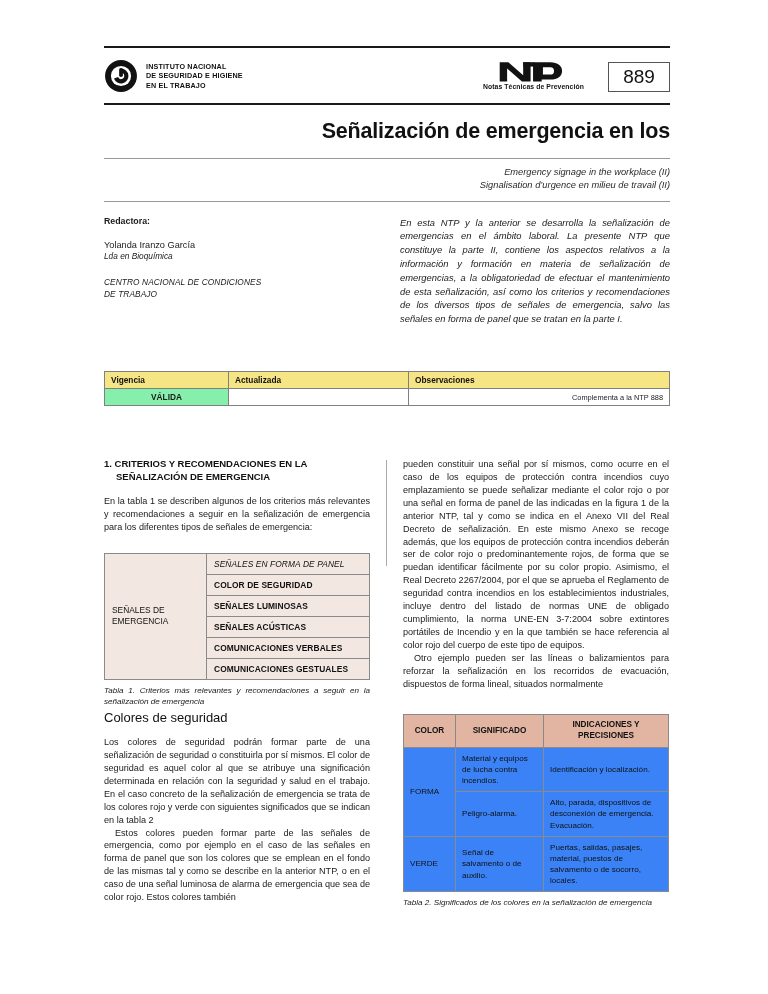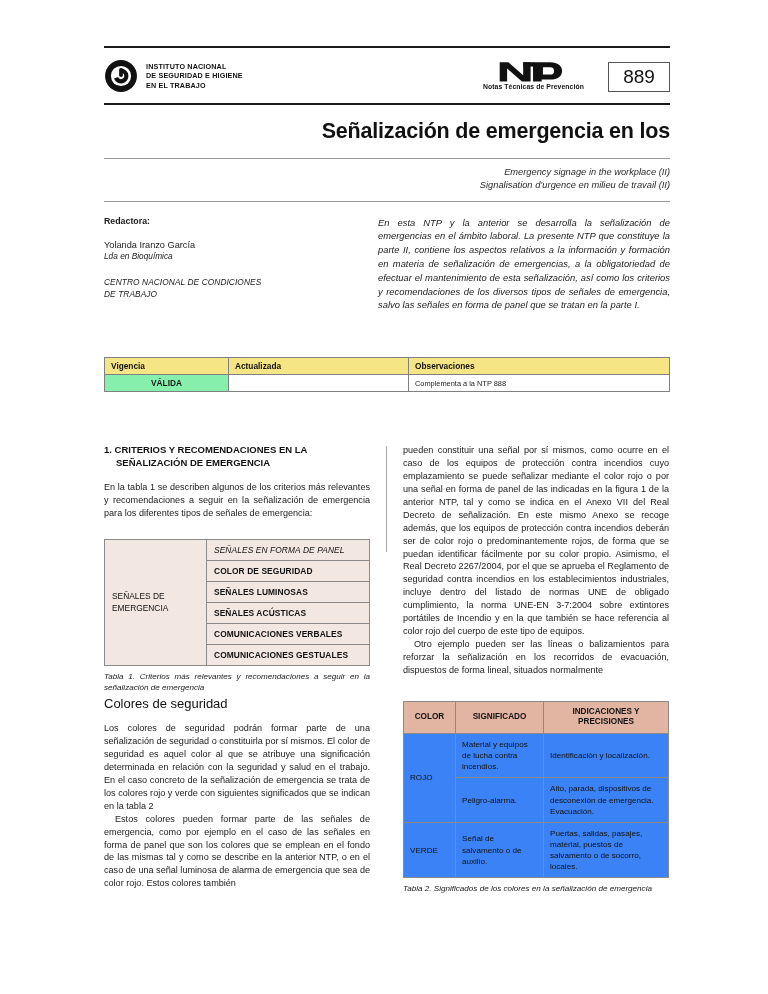--- a/index.html
+++ b/index.html
@@ -88,21 +88,21 @@
     font-size: 9.3px;
     line-height: 1.42;
     color: #2b2b2b;
     padding: 7px 0 8px;
   }
   .rule-thin-dark { border-top: 1px solid #999; }
 
   
   .author-row {
     display: flex;
-    gap: 16px;
+    gap: 38px;
     padding-top: 14px;
   }
   .author-col { width: 258px; flex: none; font-size: 8.6px; color: #1a1a1a; }
   .author-role { font-weight: bold; font-size: 8.8px; margin-bottom: 13px; }
   .author-name { font-size: 9.2px; line-height: 1.35; }
   .author-degree { font-style: italic; font-size: 8.3px; line-height: 1.4; }
   .author-org {
     font-style: italic;
     font-size: 8.3px;
     line-height: 1.45;
@@ -142,21 +142,21 @@
   .validity td.valid-cell {
     background: #86efac;
     text-align: center;
     font-size: 8.3px;
     font-weight: bold;
   }
   .validity td.blank-cell { background: #fff; }
   .validity td.obs-cell {
     background: #fff;
     font-size: 7.4px;
-    text-align: left;
+    text-align: right;
     color: #222;
   }
 
   
   .body-cols {
     display: flex;
     gap: 33px;
     margin-top: 52px;
   }
   .col { width: 266px; flex: none; }
@@ -370,21 +370,21 @@
       <p class="body-text">Otro ejemplo pueden ser las líneas o balizamientos para reforzar la señalización en los recorridos de evacuación, dispuestos de forma lineal, situados normalmente</p>
 
       <table class="tbl2">
         <tbody>
               <tr>
           <th class="c-color">COLOR</th>
           <th class="c-sig">SIGNIFICADO</th>
           <th>INDICACIONES Y PRECISIONES</th>
         </tr>
         <tr>
-          <td class="color-cell" rowspan="2">ROJO</td>
+          <td class="color-cell" rowspan="2">FORMA</td>
           <td>Material y equipos de lucha contra incendios.</td>
           <td>Identificación y localización.</td>
         </tr>
         <tr>
           <td>Peligro-alarma.</td>
           <td>Alto, parada, dispositivos de desconexión de emergencia. Evacuación.</td>
         </tr>
         <tr>
           <td class="color-cell">VERDE</td>
           <td>Señal de salvamento o de auxilio.</td>

